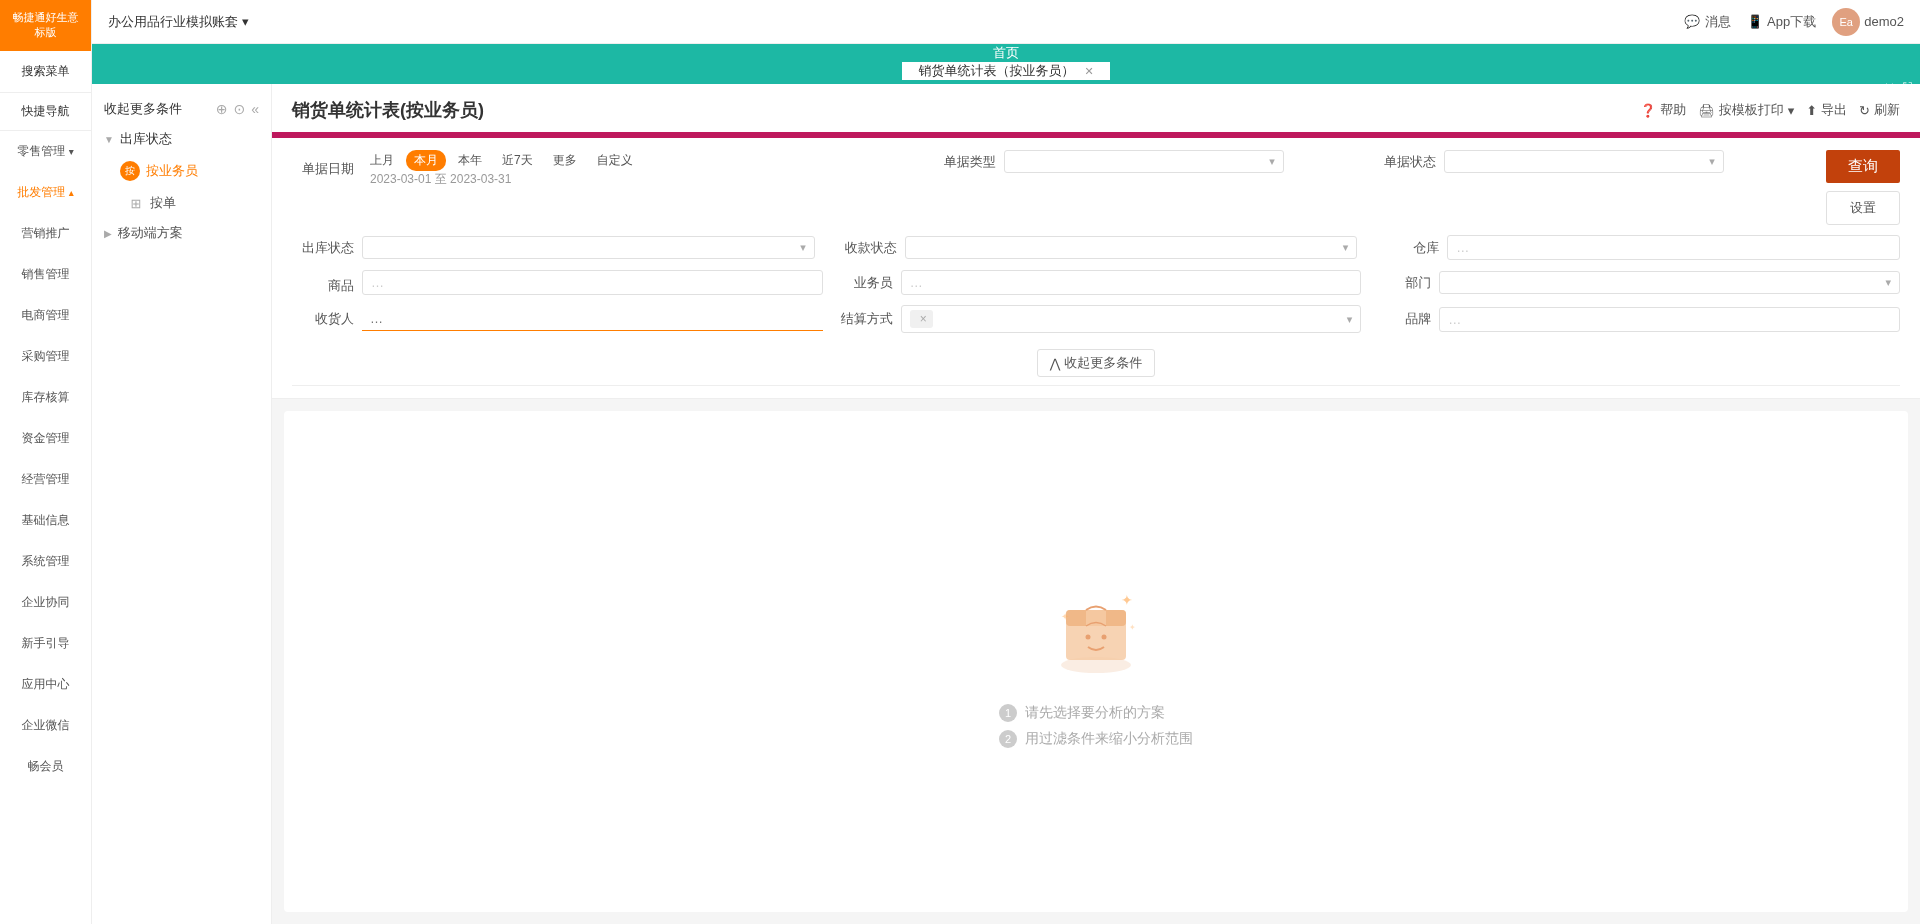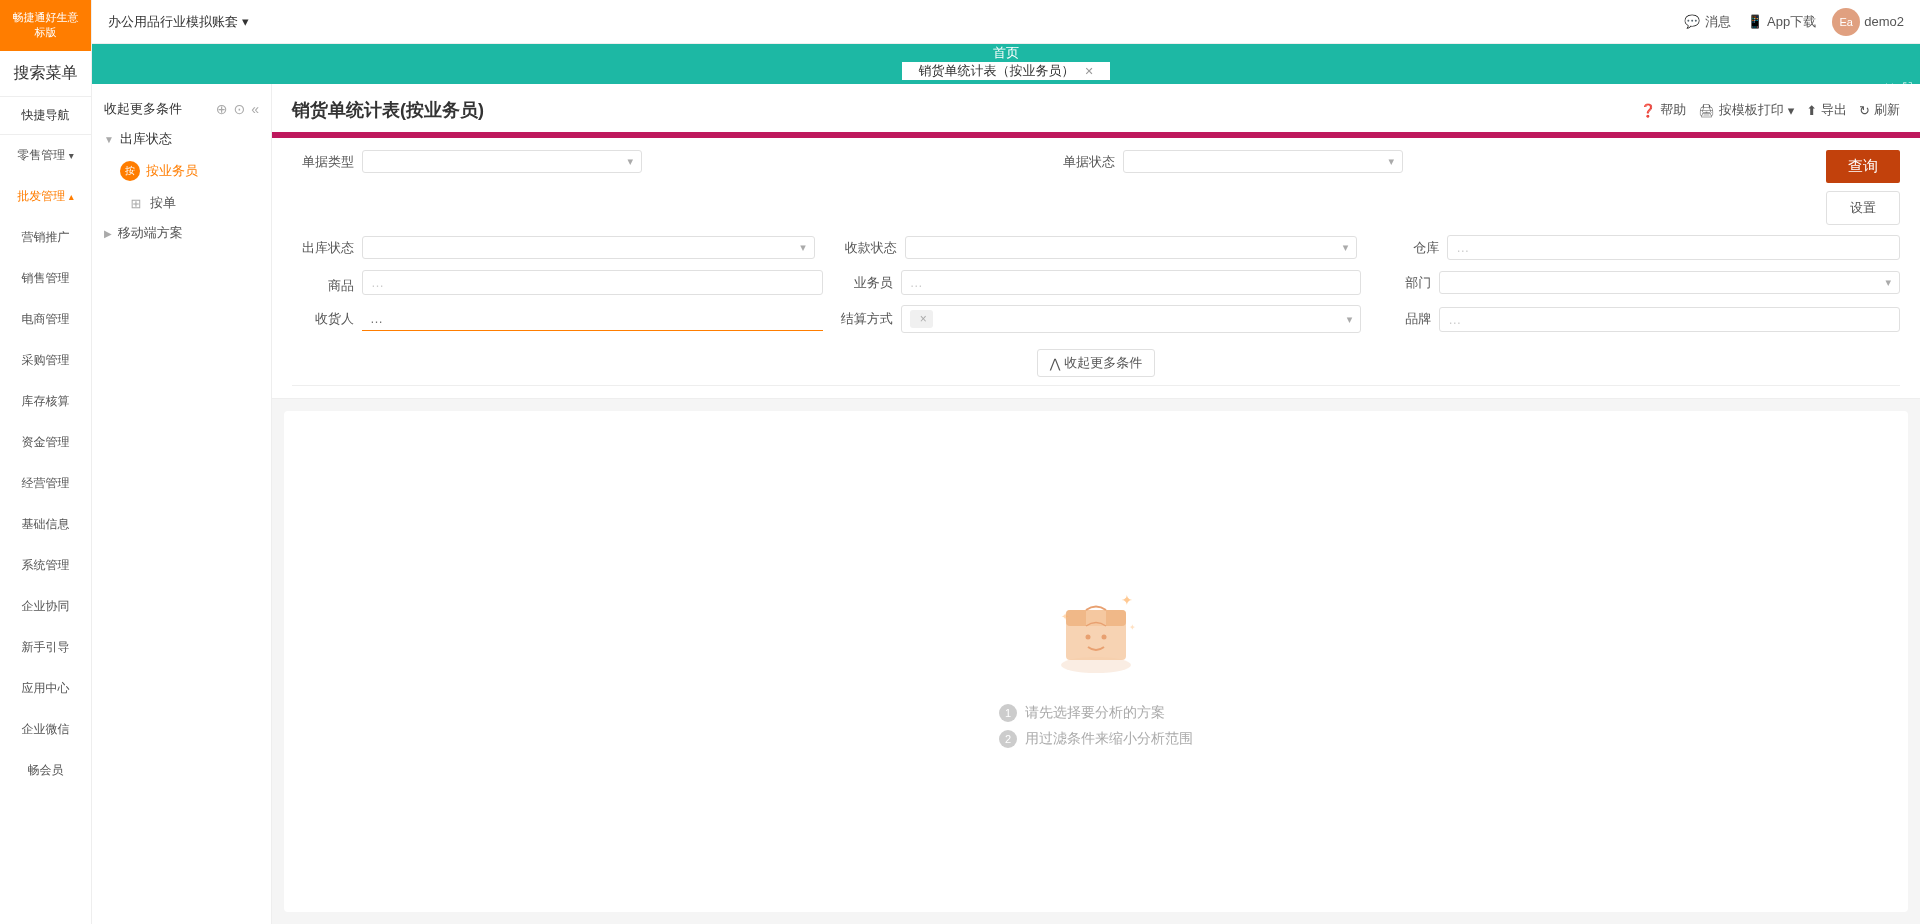--- a/index.html
+++ b/index.html
@@ -2,21 +2,21 @@
 <html><head>
   <meta charset="utf-8">
   <style>
     * { box-sizing: border-box; margin: 0; padding: 0; }
     body { font-family: "Microsoft YaHei", "PingFang SC", sans-serif; font-size: 13px; background: #f5f5f5; display: flex; height: 924px; overflow: hidden; }
 
     
     .sidebar { width: 92px; background: #fff; display: flex; flex-direction: column; align-items: center; border-right: 1px solid #eee; flex-shrink: 0; }
     .logo-area { width: 100%; background: #ff7d00; padding: 10px 8px; text-align: center; cursor: pointer; }
     .logo-text { color: #fff; font-size: 11px; line-height: 1.4; }
-    .search-menu { padding: 12px 0; color: #333; font-size: 16px; cursor: pointer; text-align: center; border-bottom: 1px solid #eee; width: 100%; }
+    .search-menu { padding: 12px 0; color: #333; font-size: 12px; cursor: pointer; text-align: center; border-bottom: 1px solid #eee; width: 100%; }
     .quick-nav { padding: 10px 0; color: #333; font-size: 12px; cursor: pointer; text-align: center; border-bottom: 1px solid #eee; width: 100%; }
     .nav-item { padding: 12px 4px; color: #555; font-size: 12px; cursor: pointer; text-align: center; width: 100%; position: relative; }
     .nav-item.active { color: #ff7d00; }
     .nav-item .arrow { font-size: 10px; }
 
     
     .main { flex: 1; display: flex; flex-direction: column; overflow: hidden; }
 
     
     .topbar { height: 44px; background: #fff; display: flex; align-items: center; padding: 0 16px; border-bottom: 1px solid #eee; justify-content: space-between; }
@@ -209,20 +209,34 @@
           <div class="header-action">
             <span>↻</span>
             <span>刷新</span>
           </div>
         </div>
       </div>
 
       <div class="filter-area">
 
         <div style="display:flex;align-items:flex-start;gap:8px;margin-bottom:10px;">
+          <div style="display:flex;align-items:center;flex:2.2;">
+            <span class="filter-label">单据日期</span>
+            <div style="display:flex;flex-direction:column;">
+              <div class="date-tabs">
+                <span class="date-tab">上月</span>
+                <span class="date-tab active">本月</span>
+                <span class="date-tab">本年</span>
+                <span class="date-tab">近7天</span>
+                <span class="date-tab">更多</span>
+                <span class="date-tab">自定义</span>
+              </div>
+              <span class="date-range">2023-03-01 至 2023-03-31</span>
+            </div>
+          </div>
           <div style="display:flex;align-items:center;flex:1.5;">
             <span class="filter-label">单据类型</span>
             <div class="filter-select filter-select-wide">
               <span style="color:#999;"></span>
               <span class="chevron-icon">▾</span>
             </div>
           </div>
           <div style="display:flex;align-items:center;flex:1.5;">
             <span class="filter-label">单据状态</span>
             <div class="filter-select filter-select-wide">

